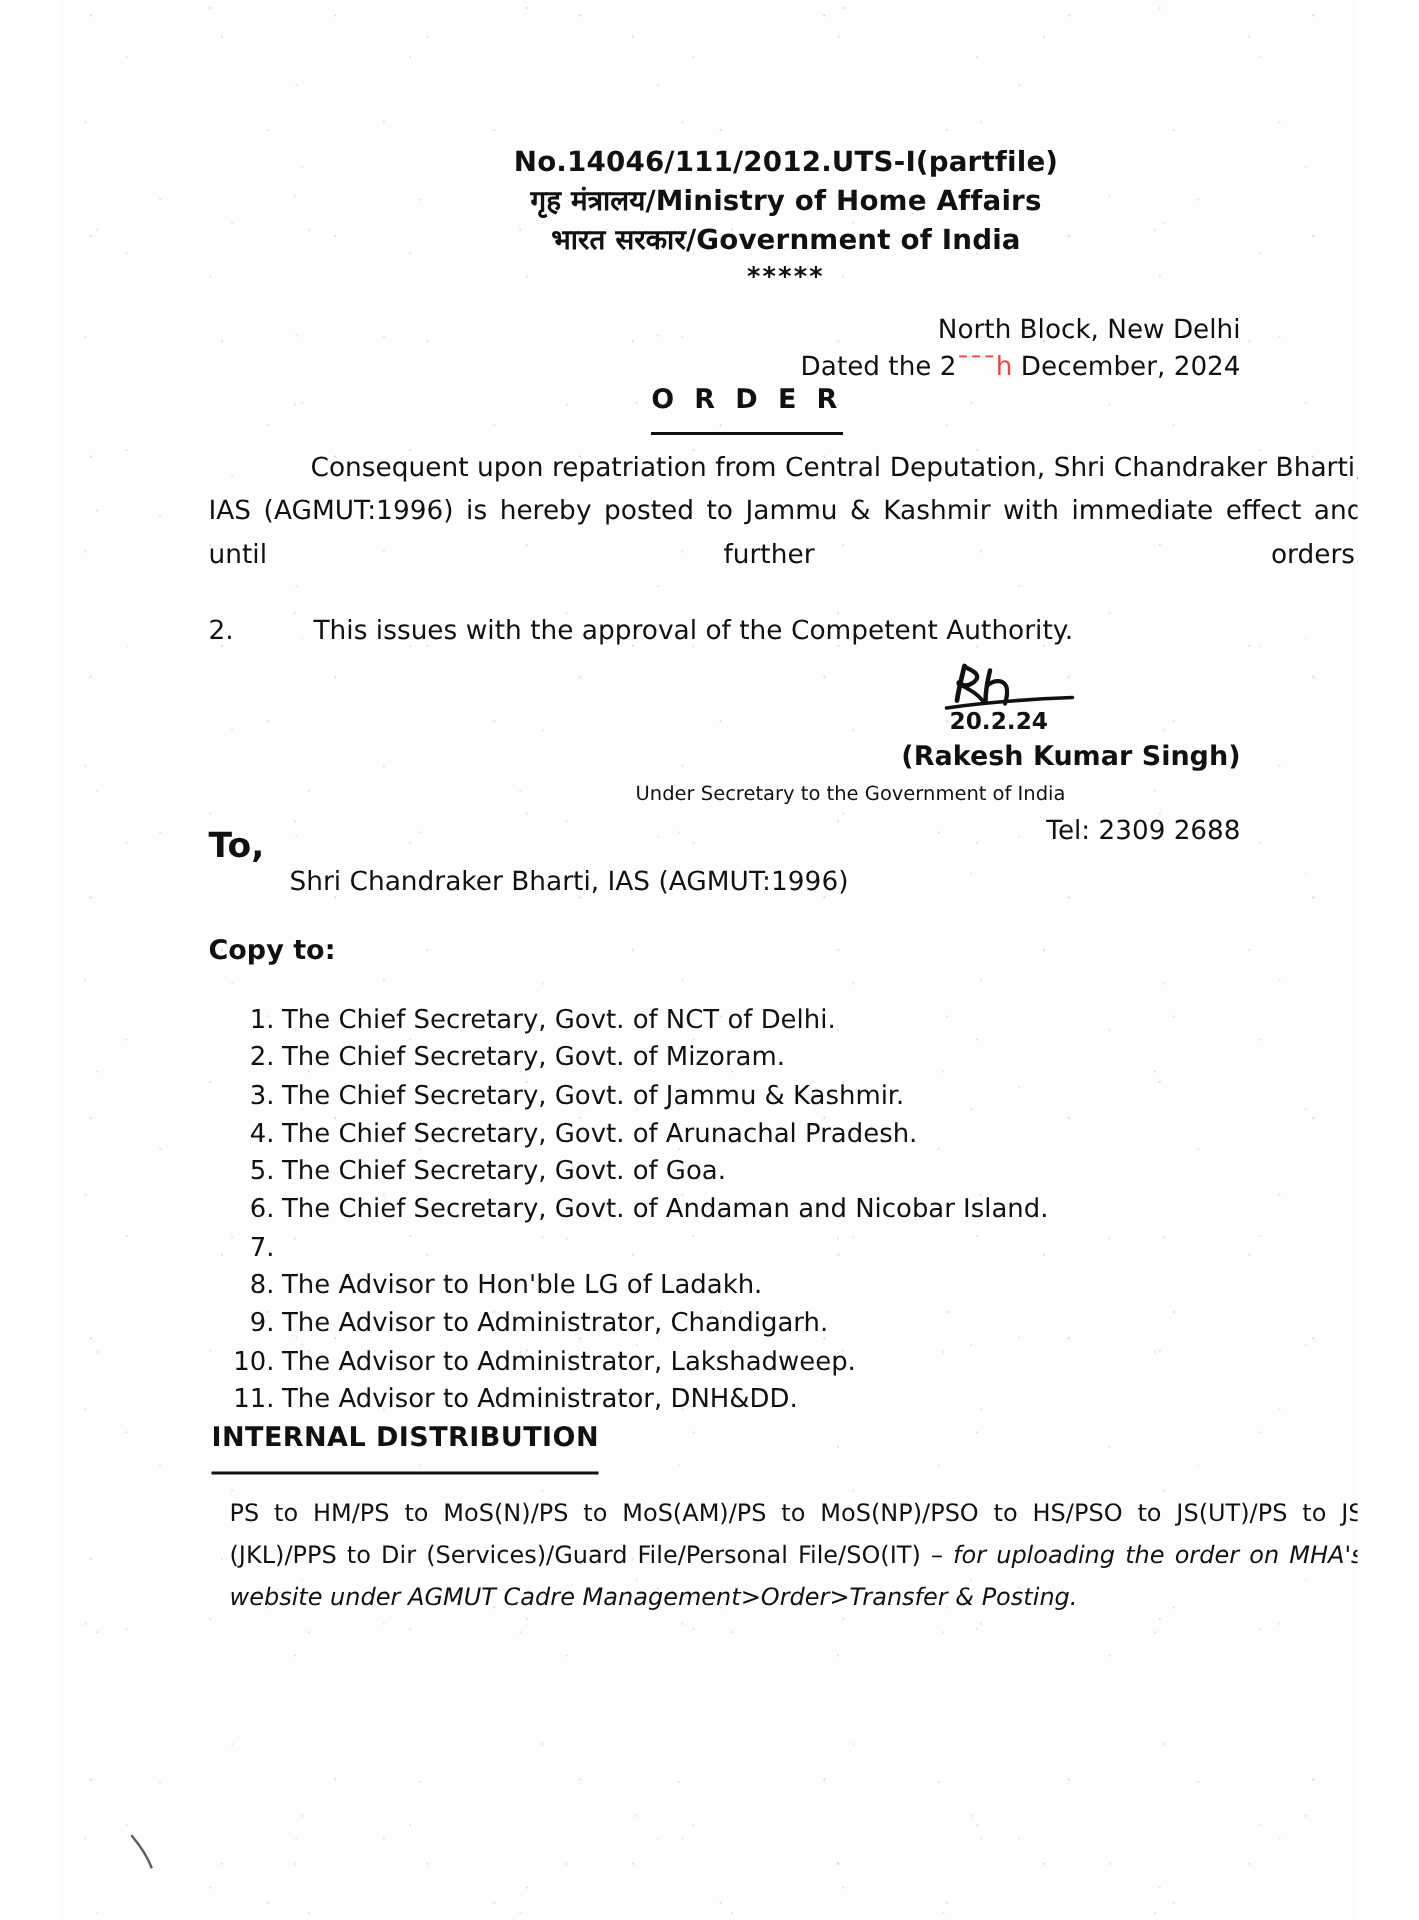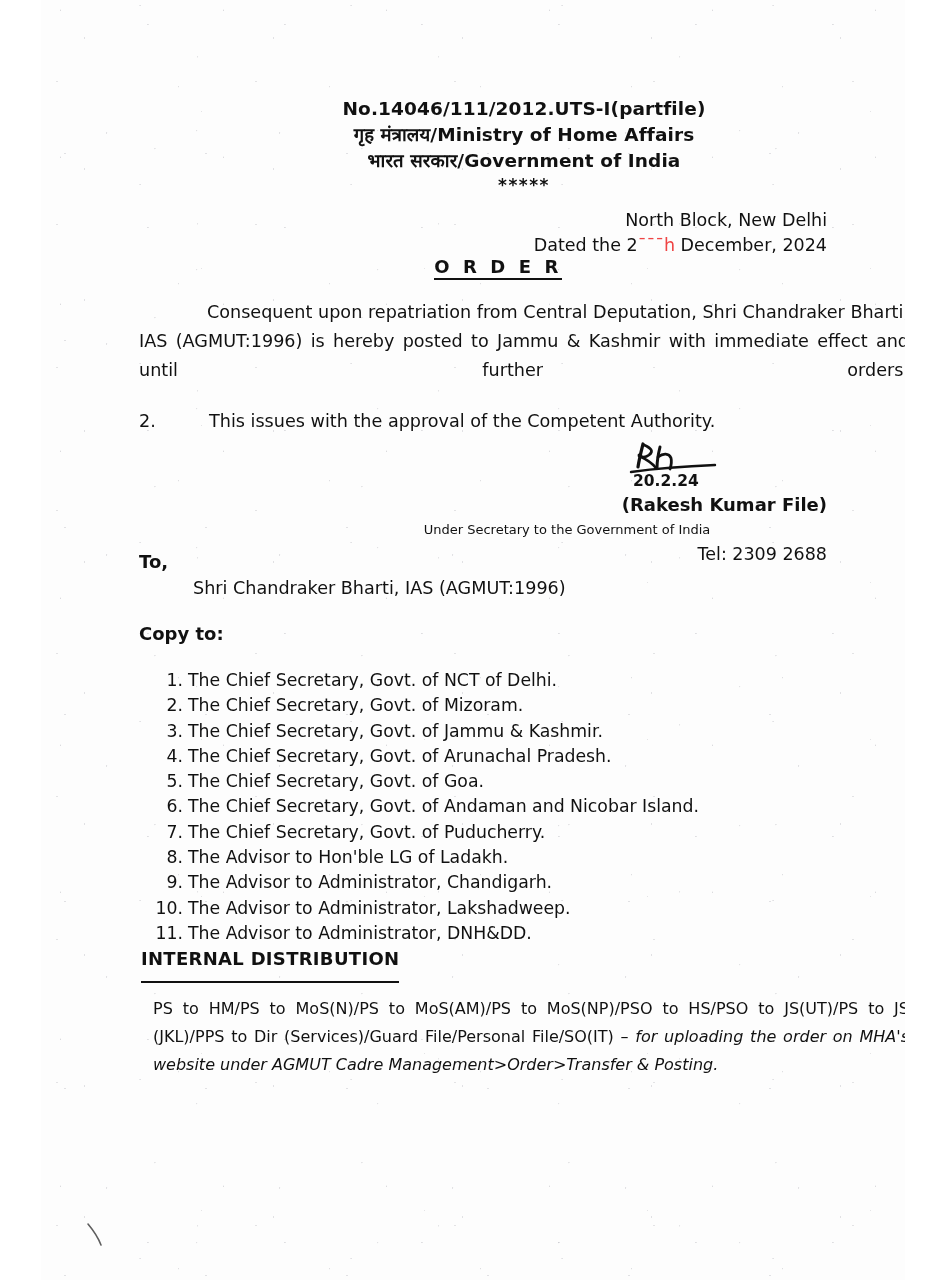--- a/index.html
+++ b/index.html
@@ -90,21 +90,21 @@
     top: 256px;
     width: 946px;
     text-align: center;
   }
   .order-heading span {
     display: inline-block;
     font-weight: bold;
     font-size: 18px;
     letter-spacing: 3.6px;
     border-bottom: 2.4px solid #111;
-    padding-bottom: 1px;
+    padding-bottom: 11px;
     margin-left: -32px;
   }
 
   
   .para {
     position: absolute;
     left: 98px;
     width: 770px;
     font-size: 17.6px;
     line-height: 29px;
@@ -156,21 +156,21 @@
     font-size: 17.5px;
     line-height: 25px;
   }
 
   
   .to-label {
     position: absolute;
     left: 98px;
     top: 551px;
     font-weight: bold;
-    font-size: 18px;
+    font-size: 23px;
   }
   .to-name {
     position: absolute;
     left: 152px;
     top: 578px;
     font-size: 17.6px;
   }
   .copyto-label {
     position: absolute;
     left: 98px;
@@ -269,21 +269,21 @@
             <path d="M32 6 C30 14, 28 22, 27 29" stroke-width="3.2"></path>
             <path d="M33 7 C40 10, 43 13, 38 17 C34 20, 30 19, 28 17" stroke-width="2.8"></path>
             <path d="M28 18 C35 21, 41 25, 45 30" stroke-width="2.6"></path>
             <path d="M49 9 C47 17, 46 24, 46 30" stroke-width="3"></path>
             <path d="M47 19 C52 15, 58 15, 60 20 C61 24, 60 28, 59 31" stroke-width="2.8"></path>
             <path d="M20 34 C48 30, 78 28, 104 27" stroke-width="2.4"></path>
           </g>
           <text x="22" y="48" font-family="'DejaVu Sans', sans-serif" font-size="15.5" font-weight="bold" fill="#111">20.2.24</text>
         </svg>
       </div>
-      <div class="sig-name">(Rakesh Kumar File)</div>
+      <div class="sig-name">(Rakesh Kumar Singh)</div>
       <div class="sig-desig">Under Secretary to the Government of India</div>
       <div class="sig-tel">Tel: 2309 2688</div>
     </div>
 
     <div class="to-label">To,</div>
     <div class="to-name">Shri Chandraker Bharti, IAS (AGMUT:1996)</div>
 
     <div class="copyto-label">Copy to:</div>
     <div class="copyto-list">
       <div class="copy-row">
@@ -305,21 +305,20 @@
       <div class="copy-row">
           <span class="copy-num">5.</span>
           <span>The Chief Secretary, Govt. of Goa.</span>
         </div>
       <div class="copy-row">
           <span class="copy-num">6.</span>
           <span>The Chief Secretary, Govt. of Andaman and Nicobar Island.</span>
         </div>
       <div class="copy-row">
           <span class="copy-num">7.</span>
-          <span>The Chief Secretary, Govt. of Puducherry.</span>
         </div>
       <div class="copy-row">
           <span class="copy-num">8.</span>
           <span>The Advisor to Hon'ble LG of Ladakh.</span>
         </div>
       <div class="copy-row">
           <span class="copy-num">9.</span>
           <span>The Advisor to Administrator, Chandigarh.</span>
         </div>
       <div class="copy-row">

